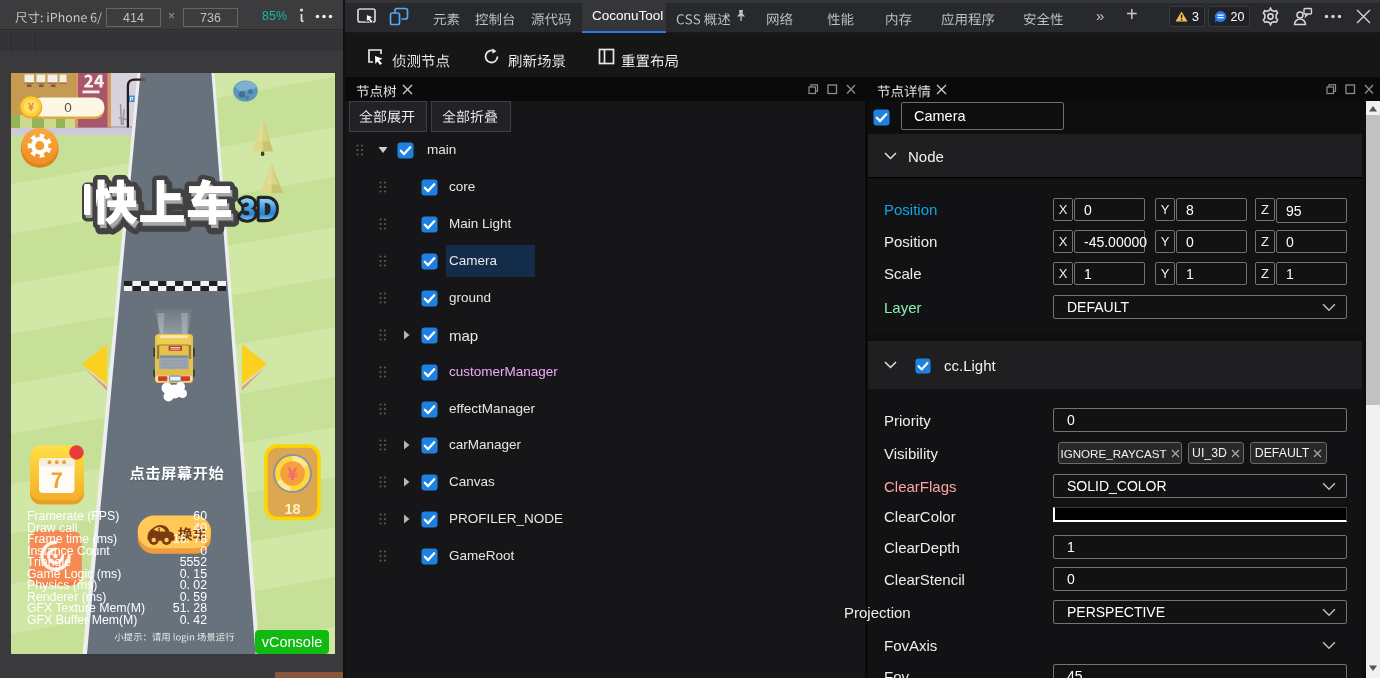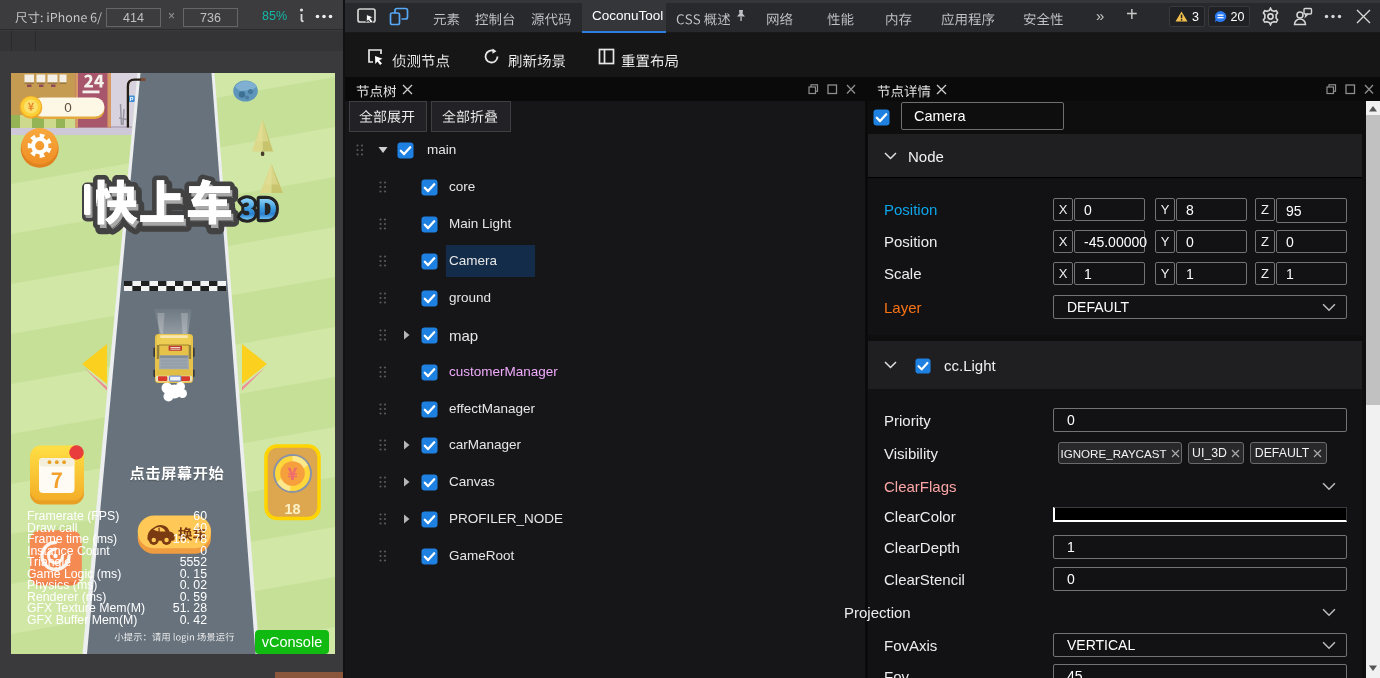--- a/index.html
+++ b/index.html
@@ -667,21 +667,21 @@
     <div class="ab" style="left:1176px;top:230px;width:71px;height:23px;border:1px solid #737373;border-radius:2px;color:#fff;font-size:14px;display:flex;align-items:center;padding-left:9px">0</div>
     <div class="ab" style="left:1255px;top:230px;width:20px;height:23px;border:1px solid #737373;border-radius:2px;color:#eee;font-size:13px;display:flex;align-items:center;justify-content:center">Z</div>
     <div class="ab" style="left:1276px;top:230px;width:71px;height:23px;border:1px solid #737373;border-radius:2px;color:#fff;font-size:14px;display:flex;align-items:center;padding-left:9px">0</div>
 <div class="ab" style="left:884px;top:265px;color:#ededed;font-size:15px">Scale</div>
     <div class="ab" style="left:1053px;top:262px;width:20px;height:23px;border:1px solid #737373;border-radius:2px;color:#eee;font-size:13px;display:flex;align-items:center;justify-content:center">X</div>
     <div class="ab" style="left:1074px;top:262px;width:71px;height:23px;border:1px solid #737373;border-radius:2px;color:#fff;font-size:14px;display:flex;align-items:center;padding-left:9px">1</div>
     <div class="ab" style="left:1155px;top:262px;width:20px;height:23px;border:1px solid #737373;border-radius:2px;color:#eee;font-size:13px;display:flex;align-items:center;justify-content:center">Y</div>
     <div class="ab" style="left:1176px;top:262px;width:71px;height:23px;border:1px solid #737373;border-radius:2px;color:#fff;font-size:14px;display:flex;align-items:center;padding-left:9px">1</div>
     <div class="ab" style="left:1255px;top:262px;width:20px;height:23px;border:1px solid #737373;border-radius:2px;color:#eee;font-size:13px;display:flex;align-items:center;justify-content:center">Z</div>
     <div class="ab" style="left:1276px;top:262px;width:71px;height:23px;border:1px solid #737373;border-radius:2px;color:#fff;font-size:14px;display:flex;align-items:center;padding-left:9px">1</div>
-<div class="ab" style="left:884px;top:299px;color:#f97316;font-size:15px">Layer</div>
+<div class="ab" style="left:884px;top:299px;color:#86efac;font-size:15px">Layer</div>
 <div class="ab" style="left:1053px;top:295px;width:294px;height:24px;border:1px solid #737373;border-radius:2px;color:#fff;font-size:14px;display:flex;align-items:center;padding-left:13px">DEFAULT</div>
 <svg class="ab" style="left:1322px;top:303px" width="14" height="9" viewBox="0 0 13 8">
       <path d="M1 1 L6.5 6.5 L12 1" fill="none" stroke="#bdbdbd" stroke-width="1.4"></path>
     </svg>
 <div class="ab" style="left:868px;top:341px;width:494px;height:48px;background:#1f1f22"></div>
 <svg class="ab" style="left:884px;top:361px" width="13" height="8" viewBox="0 0 13 8">
       <path d="M1 1 L6.5 6.5 L12 1" fill="none" stroke="#e0e0e0" stroke-width="1.5"></path>
     </svg>
 <div class="ab" style="left:915px;top:358px">
       <svg width="16" height="16" viewBox="0 0 18 18">
@@ -697,35 +697,36 @@
 <div class="ab" style="left:1058px;top:442px;width:124px;height:22px;background:#28282a;border:1px solid #6a6a6a;border-radius:3px;color:#f2f2f2;font-size:11.6px;display:flex;align-items:center;justify-content:center;gap:4px">IGNORE_RAYCAST<svg width="9" height="9" viewBox="0 0 9 9">
         <path d="M1 1 L8 8 M8 1 L1 8" stroke="#aaa" stroke-width="1.2"></path>
       </svg></div>
 <div class="ab" style="left:1188px;top:442px;width:56px;height:22px;background:#28282a;border:1px solid #6a6a6a;border-radius:3px;color:#f2f2f2;font-size:12.3px;display:flex;align-items:center;justify-content:center;gap:4px">UI_3D<svg width="9" height="9" viewBox="0 0 9 9">
         <path d="M1 1 L8 8 M8 1 L1 8" stroke="#aaa" stroke-width="1.2"></path>
       </svg></div>
 <div class="ab" style="left:1250px;top:442px;width:77px;height:22px;background:#28282a;border:1px solid #6a6a6a;border-radius:3px;color:#f2f2f2;font-size:12.3px;display:flex;align-items:center;justify-content:center;gap:4px">DEFAULT<svg width="9" height="9" viewBox="0 0 9 9">
         <path d="M1 1 L8 8 M8 1 L1 8" stroke="#aaa" stroke-width="1.2"></path>
       </svg></div>
 <div class="ab" style="left:884px;top:478px;color:#fca5a5;font-size:15px">ClearFlags</div>
+    <div class="ab" style="left:1053px;top:474px;width:294px;height:24px;border:1px solid #737373;border-radius:2px;color:#fff;font-size:14px;display:flex;align-items:center;padding-left:13px">SOLID_COLOR</div>
     <svg class="ab" style="left:1322px;top:482px" width="14" height="9" viewBox="0 0 13 8">
       <path d="M1 1 L6.5 6.5 L12 1" fill="none" stroke="#bdbdbd" stroke-width="1.4"></path>
     </svg>
 <div class="ab" style="left:884px;top:508px;color:#ededed;font-size:15px">ClearColor</div>
 <div class="ab" style="left:1053px;top:507px;width:294px;height:15px;background:#000;border-left:2px solid #fff;border-bottom:2.5px solid #fff;border-top:1px solid #3a3a3a;border-right:1px solid #3a3a3a"></div>
 <div class="ab" style="left:884px;top:539px;color:#ededed;font-size:15px">ClearDepth</div>
     <div class="ab" style="left:1053px;top:535px;width:294px;height:24px;border:1px solid #737373;border-radius:2px;color:#fff;font-size:14px;display:flex;align-items:center;padding-left:13px">1</div>
 <div class="ab" style="left:884px;top:571px;color:#ededed;font-size:15px">ClearStencil</div>
     <div class="ab" style="left:1053px;top:567px;width:294px;height:24px;border:1px solid #737373;border-radius:2px;color:#fff;font-size:14px;display:flex;align-items:center;padding-left:13px">0</div>
 <div class="ab" style="left:844px;top:604px;color:#ededed;font-size:15px">Projection</div>
+    <div class="ab" style="left:1053px;top:600px;width:294px;height:24px;border:1px solid #737373;border-radius:2px;color:#fff;font-size:14px;display:flex;align-items:center;padding-left:13px">PERSPECTIVE</div>
     <svg class="ab" style="left:1322px;top:608px" width="14" height="9" viewBox="0 0 13 8">
       <path d="M1 1 L6.5 6.5 L12 1" fill="none" stroke="#bdbdbd" stroke-width="1.4"></path>
     </svg>
 <div class="ab" style="left:884px;top:637px;color:#ededed;font-size:15px">FovAxis</div>
-    <div class="ab" style="left:1053px;top:633px;width:294px;height:24px;border:1px solid #737373;border-radius:2px;color:#fff;font-size:14px;display:flex;align-items:center;padding-left:13px">VERTICAL</div>
     <svg class="ab" style="left:1322px;top:641px" width="14" height="9" viewBox="0 0 13 8">
       <path d="M1 1 L6.5 6.5 L12 1" fill="none" stroke="#bdbdbd" stroke-width="1.4"></path>
     </svg>
 <div class="ab" style="left:884px;top:668px;color:#ededed;font-size:15px">Fov</div>
     <div class="ab" style="left:1053px;top:664px;width:294px;height:24px;border:1px solid #737373;border-radius:2px;color:#fff;font-size:14px;display:flex;align-items:center;padding-left:13px">45</div>
 <div class="ab" style="left:1366px;top:101px;width:14px;height:577px;background:#f1f1f1"></div>
 <svg class="ab" style="left:1366px;top:104px" width="14" height="10" viewBox="0 0 14 10">
       <path d="M7 2 L11 7.5 L3 7.5 Z" fill="#555"></path>
     </svg>
 <div class="ab" style="left:1366px;top:115px;width:14px;height:290px;background:#c1c1c1"></div>

